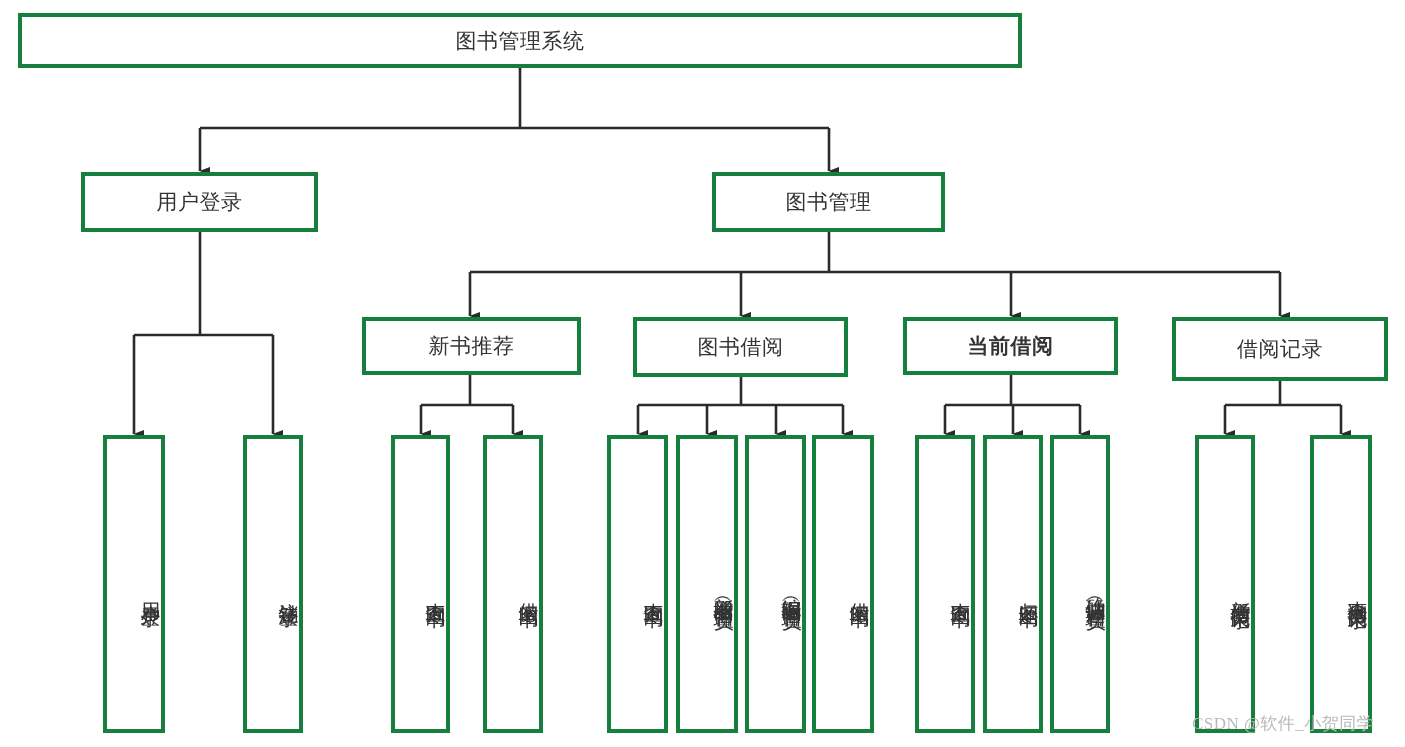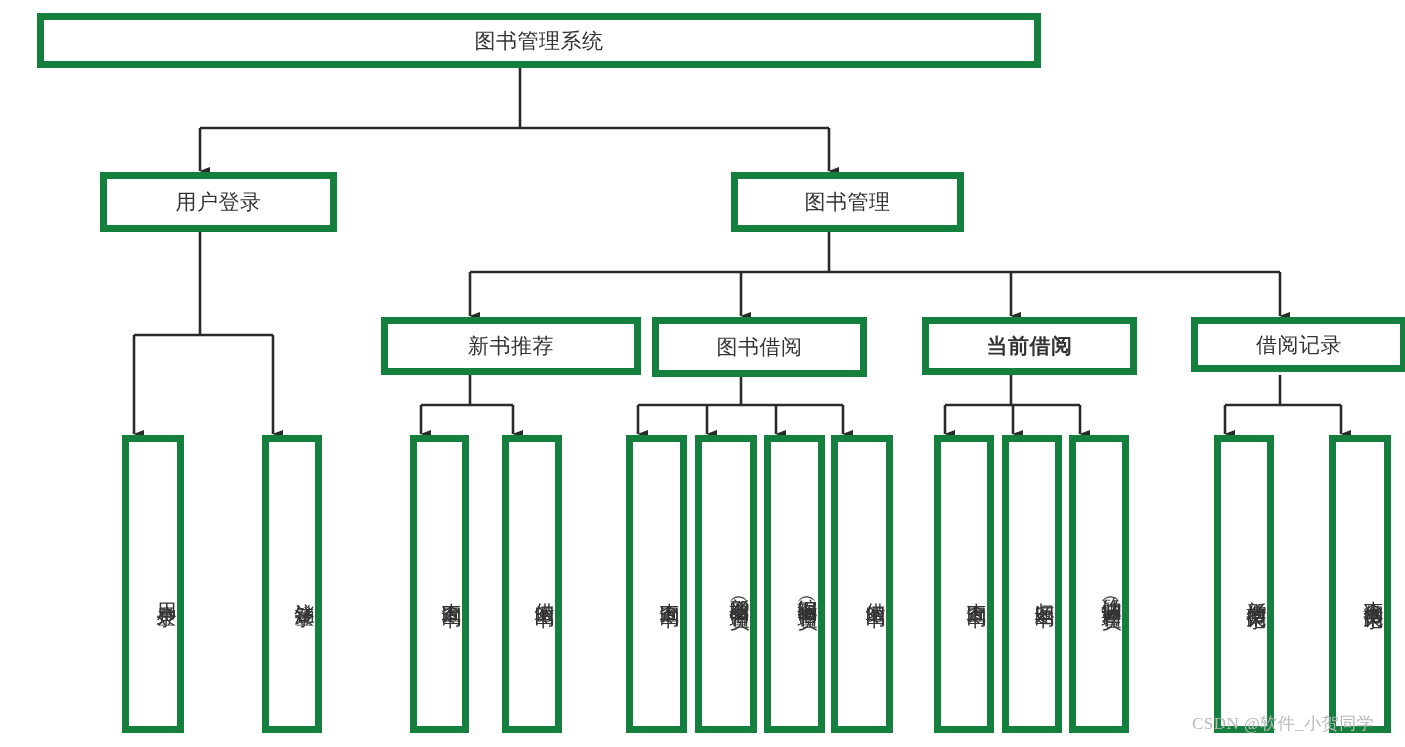--- a/index.html
+++ b/index.html
@@ -23,27 +23,26 @@
     left: 0;
     top: 0;
     width: 1405px;
     height: 747px;
     pointer-events: none;
   }
   .node {
     position: absolute;
     box-sizing: border-box;
     background: #ffffff;
-    border: 7px solid #15803d;
+    border: 4px solid #15803d;
     display: flex;
     align-items: center;
     justify-content: center;
     color: #333333;
     z-index: 2;
-    margin-left: 19px;
   }
   .node-h {
     font-size: 21px;
     letter-spacing: 0.5px;
     line-height: 1.1;
     white-space: nowrap;
   }
   .node-root {
     font-size: 21px;
   }
@@ -125,30 +124,30 @@
   <div id="node-layer">
       <div class="node node-h node-root" style="left: 18px; top: 13px; width: 1004px; height: 55px;">
         <span>图书管理系统</span>
       </div>
       <div class="node node-h" style="left: 81px; top: 172px; width: 237px; height: 60px;">
         <span>用户登录</span>
       </div>
       <div class="node node-h" style="left: 712px; top: 172px; width: 233px; height: 60px;">
         <span>图书管理</span>
       </div>
-      <div class="node node-h" style="left: 362px; top: 317px; width: 260px; height: 58px;">
+      <div class="node node-h" style="left: 362px; top: 317px; width: 219px; height: 58px;">
         <span>新书推荐</span>
       </div>
       <div class="node node-h" style="left: 633px; top: 317px; width: 215px; height: 60px;">
         <span>图书借阅</span>
       </div>
       <div class="node node-h" style="left: 903px; top: 317px; width: 215px; height: 58px; font-weight: bold;">
         <span>当前借阅</span>
       </div>
-      <div class="node node-h" style="left: 1172px; top: 317px; width: 216px; height: 55px;">
+      <div class="node node-h" style="left: 1172px; top: 317px; width: 216px; height: 64px;">
         <span>借阅记录</span>
       </div>
       <div class="node node-v" style="left: 103px; top: 435px; width: 62px; height: 298px;">
         <span class="vtext">用户登录</span>
       </div>
       <div class="node node-v" style="left: 243px; top: 435px; width: 60px; height: 298px;">
         <span class="vtext">注销登录</span>
       </div>
       <div class="node node-v" style="left: 391px; top: 435px; width: 59px; height: 298px;">
         <span class="vtext">查询图书</span>

